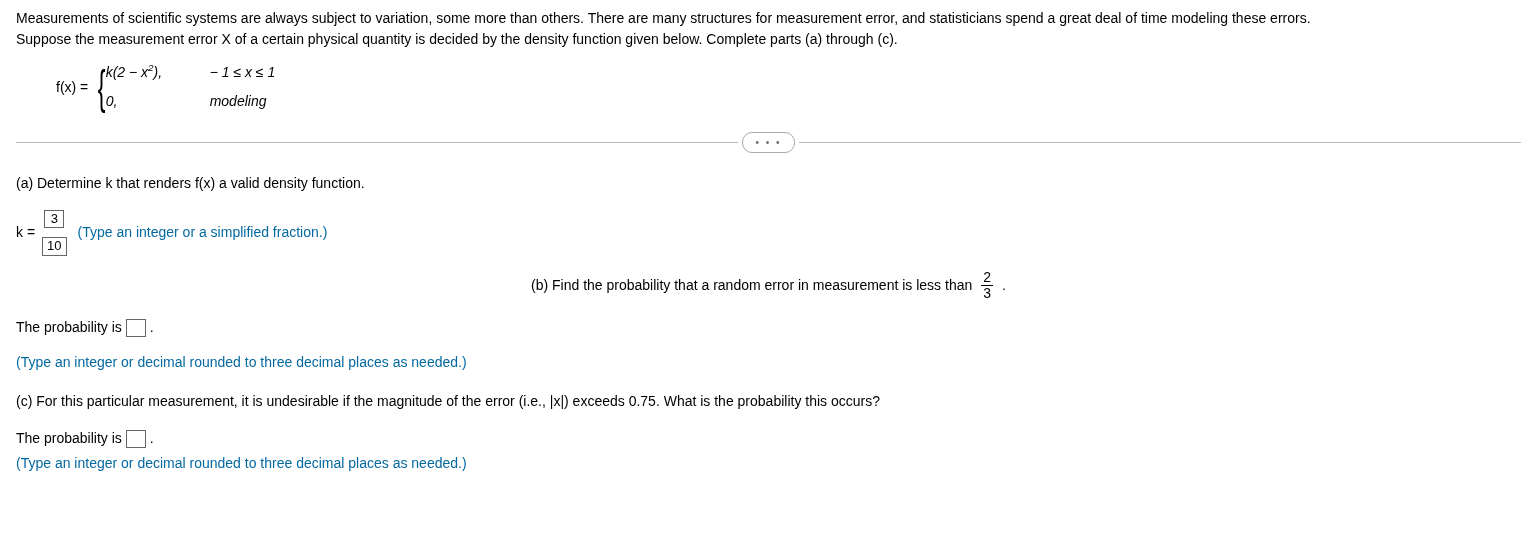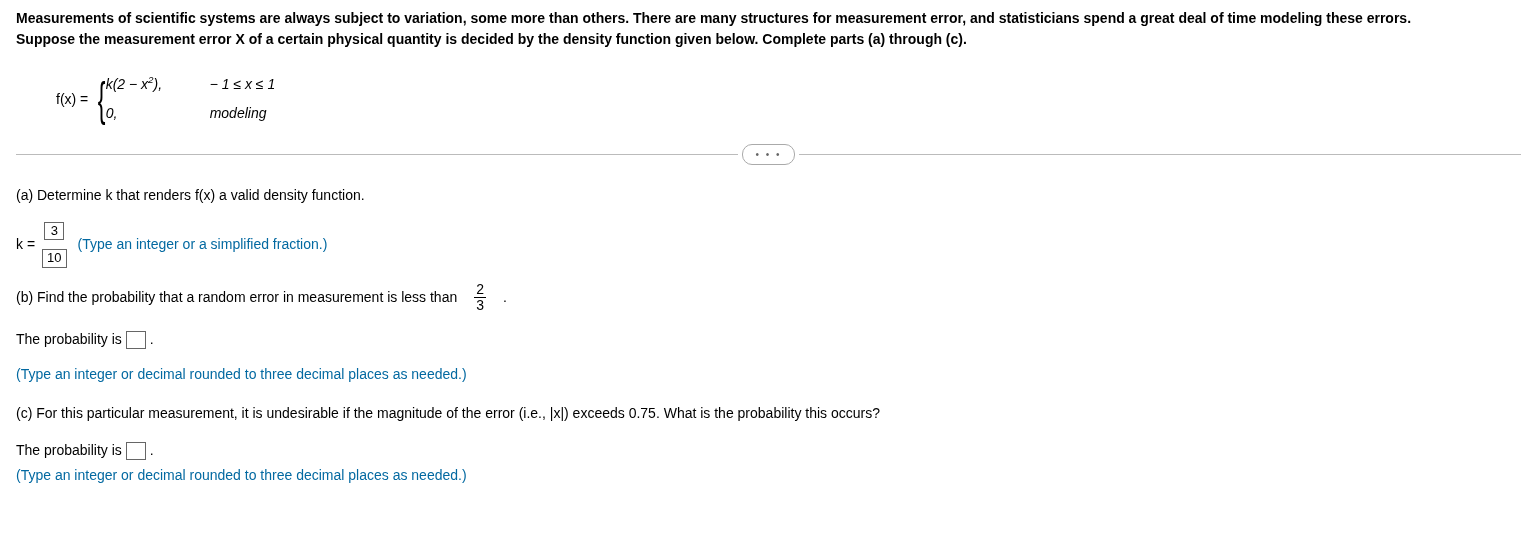--- a/index.html
+++ b/index.html
@@ -9,22 +9,21 @@
     }
     body {
       font-family: Arial, Helvetica, sans-serif;
       font-size: 14px;
       color: #000;
       background: #fff;
       padding: 8px 16px;
       line-height: 1.5;
     }
     .intro {
-      margin-bottom: 24px;
-      font-weight: bold;
+      margin-bottom: 12px;
     }
     .formula-block {
       margin: 12px 0 20px 40px;
       display: flex;
       align-items: center;
       gap: 6px;
     }
     .brace-cases {
       display: inline-flex;
       align-items: center;
@@ -109,21 +108,22 @@
     .stacked-fraction .den {
       padding: 0 2px;
     }
     .hint {
       color: #0369a1;
     }
     .inline-flex {
       display: flex;
       align-items: center;
       flex-wrap: wrap;
-      gap: 14px;
+      gap: 6px;
+      justify-content: center;
     }
     .small-gap { margin-top: 4px; }
   </style>
 </head>
 <body>
 
 <div class="intro">
   <div>Measurements of scientific systems are always subject to variation, some more than others. There are many structures for measurement error, and statisticians spend a great deal of time modeling these errors.</div>
   <div>Suppose the measurement error X of a certain physical quantity is decided by the density function given below. Complete parts (a) through (c).</div>
 </div>

